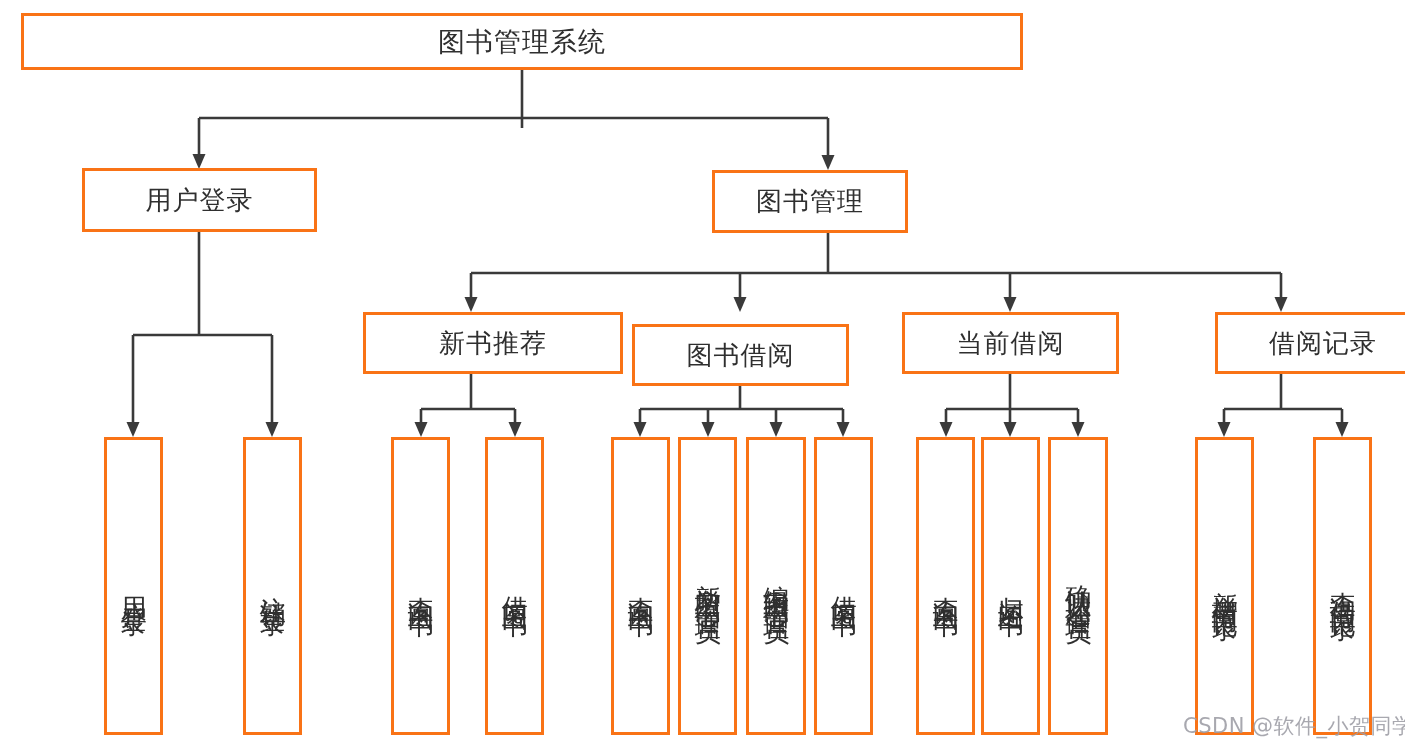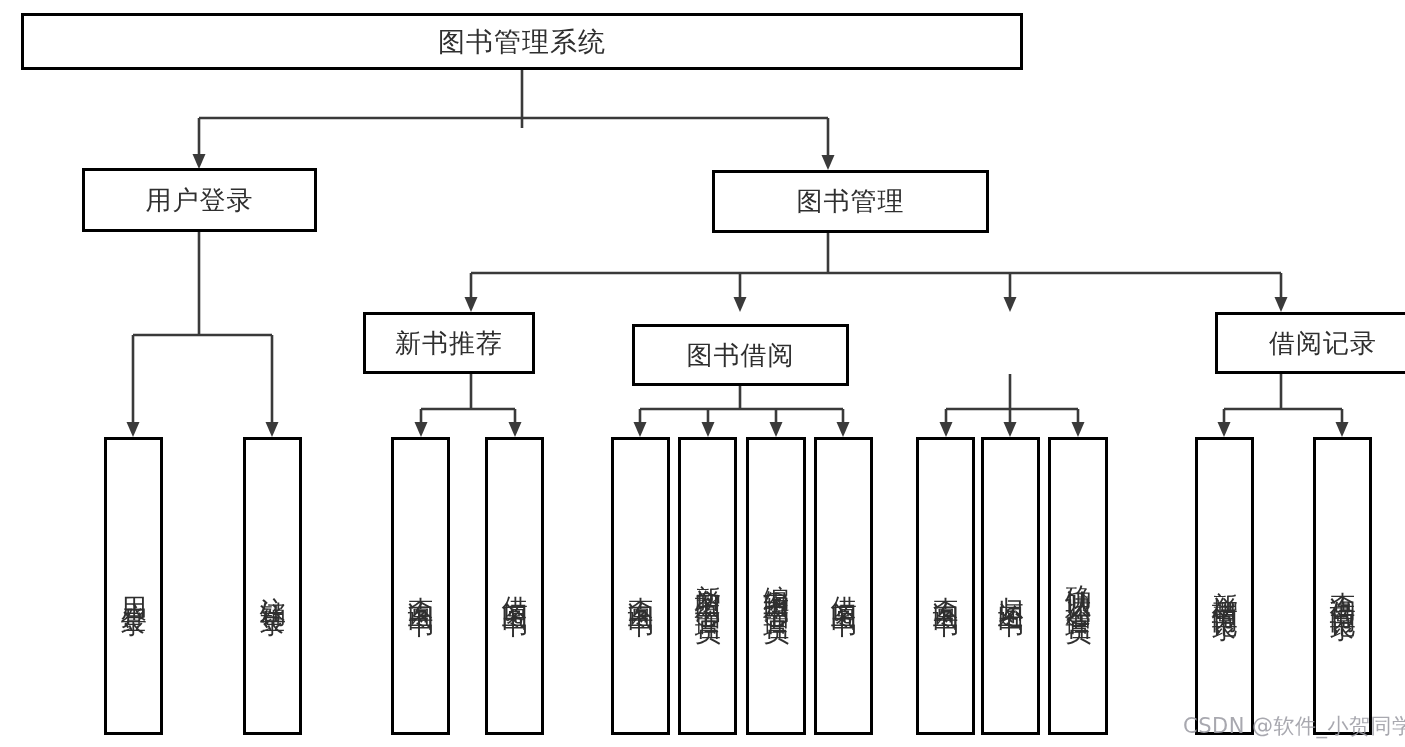--- a/index.html
+++ b/index.html
@@ -24,21 +24,21 @@
     fill: none;
   }
   .connectors path.arrowhead {
     fill: #3a3a3a;
     stroke: none;
   }
   .box {
     position: absolute;
     box-sizing: border-box;
     background: #ffffff;
-    border: 3px solid #000000;
+    border: 3px solid #f97316;
     display: flex;
     align-items: center;
     justify-content: center;
     z-index: 2;
   }
   .hlabel {
     font-size: 26px;
     letter-spacing: 1px;
     white-space: nowrap;
   }
@@ -144,30 +144,33 @@
     </g>
   </svg>
 
   <div class="box root-box" style="left:21px; top:13px; width:1002px; height:57px;">
     <span class="hlabel">图书管理系统</span>
   </div>
 
   <div class="box" style="left:82px; top:168px; width:235px; height:64px;">
     <span class="hlabel">用户登录</span>
   </div>
-  <div class="box" style="left:712px; top:170px; width:277px; height:63px;">
+  <div class="box" style="left:712px; top:170px; width:196px; height:63px;">
     <span class="hlabel">图书管理</span>
   </div>
 
-  <div class="box" style="left:363px; top:312px; width:172px; height:62px;">
+  <div class="box" style="left:363px; top:312px; width:260px; height:62px;">
     <span class="hlabel">新书推荐</span>
   </div>
   <div class="box" style="left:632px; top:324px; width:217px; height:62px;">
     <span class="hlabel">图书借阅</span>
   </div>
+  <div class="box" style="left:902px; top:312px; width:217px; height:62px;">
+    <span class="hlabel">当前借阅</span>
+  </div>
   <div class="box" style="left:1215px; top:312px; width:216px; height:62px;">
     <span class="hlabel">借阅记录</span>
   </div>
 
   <div class="box" style="left:104px; top:437px; width:59px; height:298px;">
     <span class="vlabel">用户登录</span>
   </div>
   <div class="box" style="left:243px; top:437px; width:59px; height:298px;">
     <span class="vlabel">注销登录</span>
   </div>

